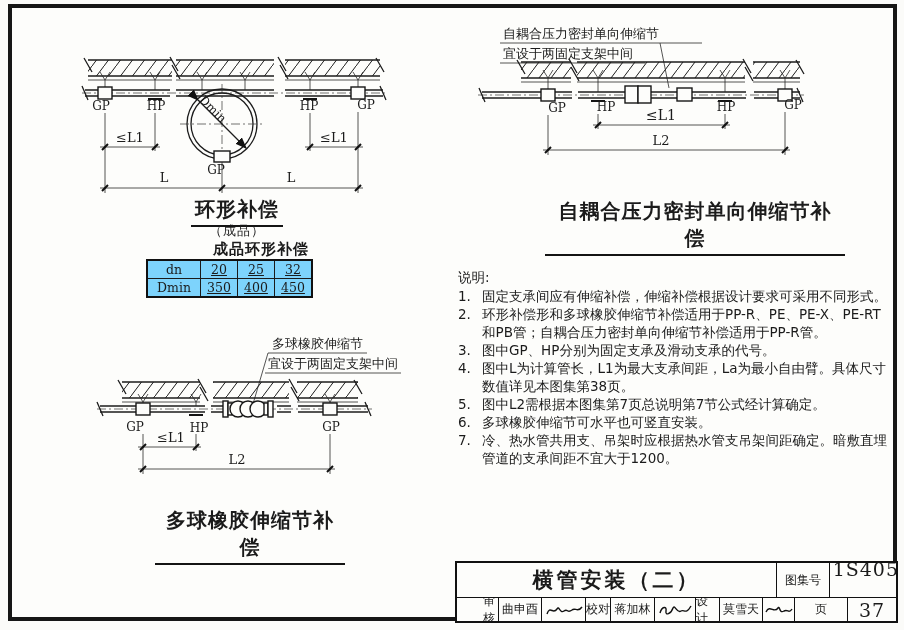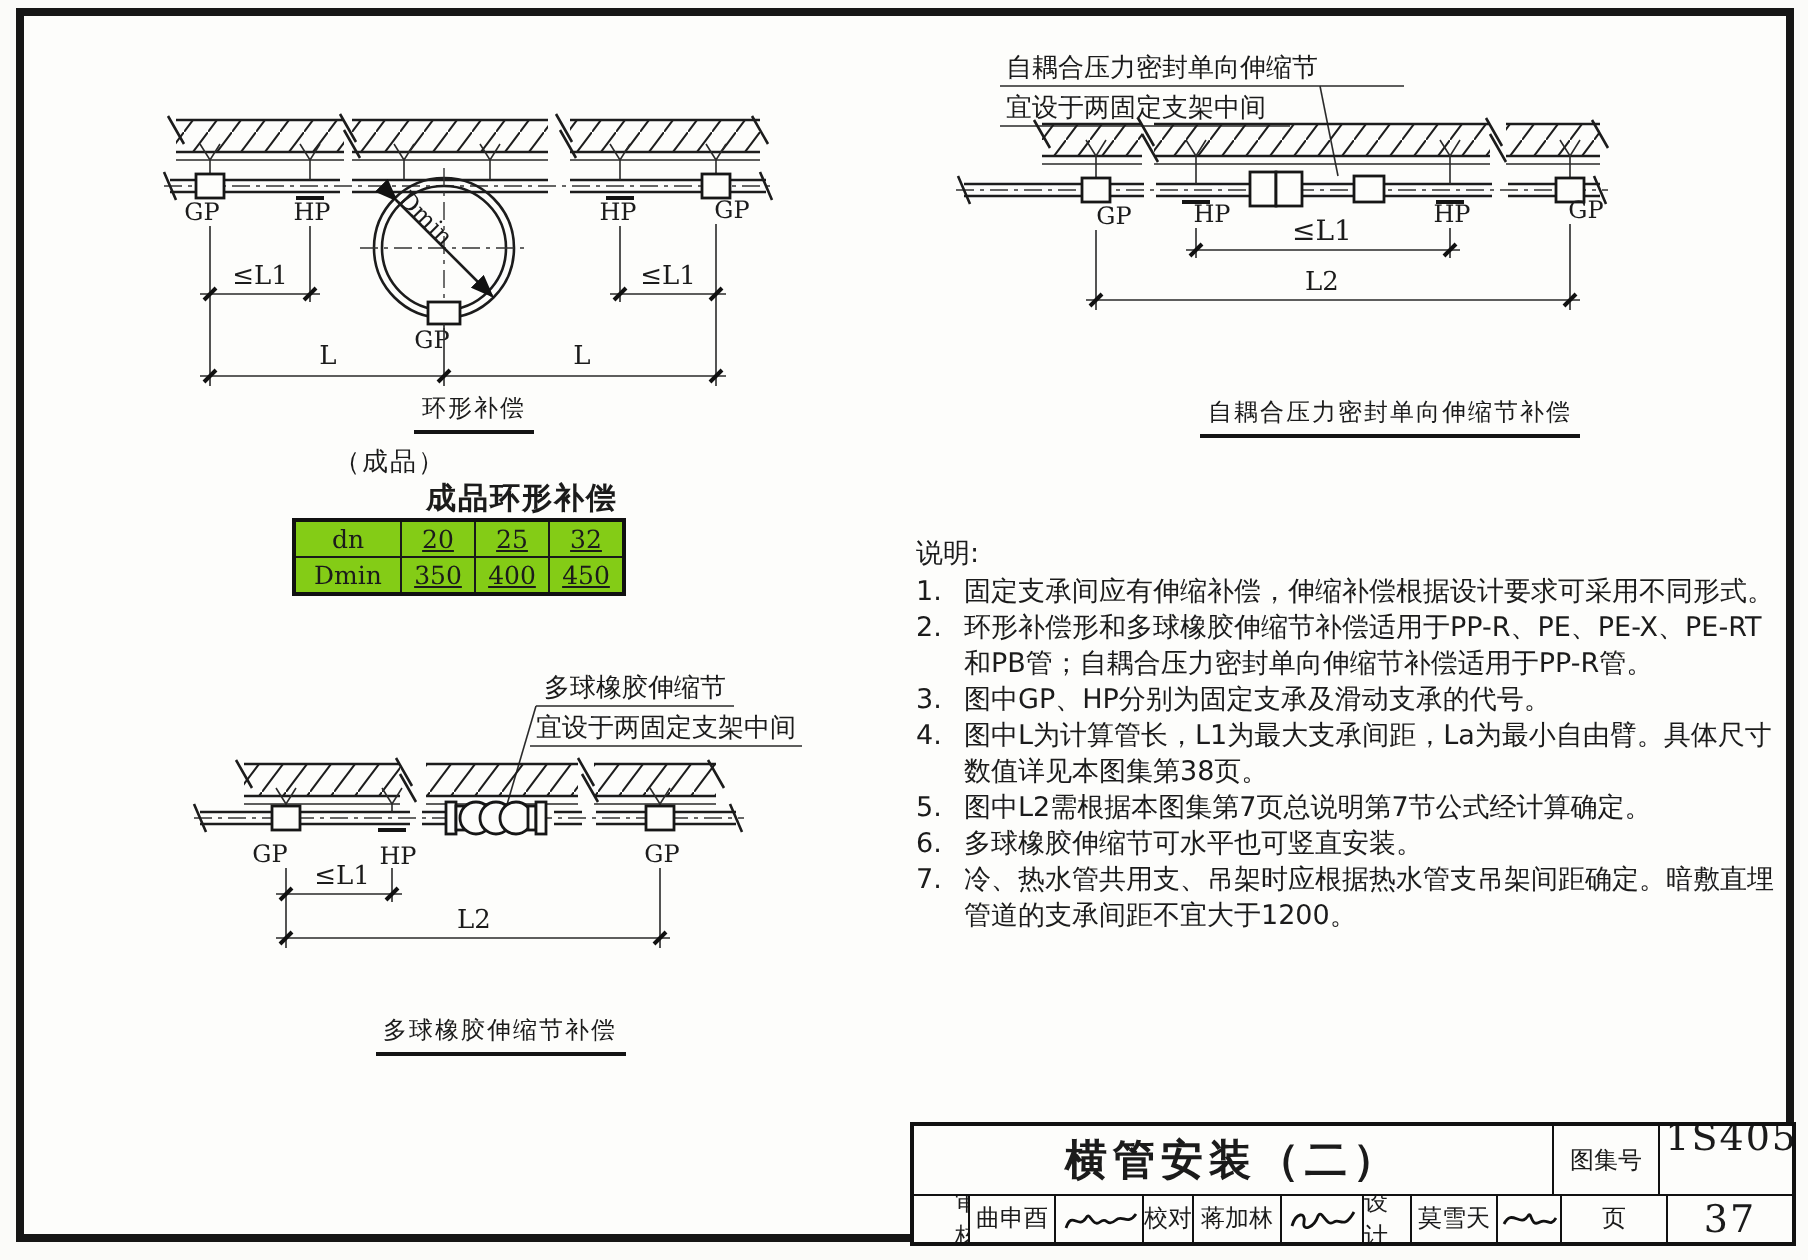--- a/index.html
+++ b/index.html
@@ -13,25 +13,25 @@
   .ln{stroke:#1c1c1c;stroke-width:1.3;fill:none;}
   .thin{stroke:#2a2a2a;stroke-width:0.8;fill:none;}
   .thk{stroke:#141414;stroke-width:2;fill:none;}
   .cl{stroke:#333;stroke-width:0.7;fill:none;stroke-dasharray:9 3 2 3;}
   .tick{stroke:#111;stroke-width:2;fill:none;}
   .box{fill:#fdfdfb;stroke:#161616;stroke-width:1.4;}
   text{fill:#1b1b1b;}
   .dimt{font:12px "DejaVu Serif",serif;}
   .dimb{font:13px "DejaVu Serif",serif;}
   .cjk{font:13px "DejaVu Sans",sans-serif;}
-  .dtitle{position:absolute;text-align:center;font-weight:normal;font-size:12px;letter-spacing:1px;}
+  .dtitle{position:absolute;text-align:center;font-weight:bold;font-size:20px;letter-spacing:1px;}
   .dtitle span{display:inline-block;border-bottom:2.5px solid #141414;padding:0 4px 2px 4px;}
-  .subtitle{position:absolute;text-align:left;font-size:13px;letter-spacing:1px;}
+  .subtitle{position:absolute;text-align:center;font-size:13px;letter-spacing:1px;}
   .tbl-title{position:absolute;text-align:right;font-weight:bold;font-size:15px;letter-spacing:1px;}
-  table.spec{position:absolute;left:146px;top:259px;border-collapse:collapse;background:#84cc16;}
+  table.spec{position:absolute;left:146px;top:259px;border-collapse:collapse;background:#7dd3fc;}
   table.spec td{border:1.4px solid #1a1a1a;text-align:center;
     font:12.5px "DejaVu Serif",serif;height:17px;padding:0;}
   table.spec{border:2px solid #111;}
   table.spec td.c0{width:52px;} table.spec td.cn{width:36px;text-decoration:underline;}
   .notes{position:absolute;left:458px;top:268px;width:434px;font-size:13.5px;line-height:18px;}
   .notes .hd{margin-bottom:1px;}
   .note-row{display:flex;}
   .note-row .n{width:24px;flex:none;}
   .note-row .t{flex:1;}
   .tblock{position:absolute;left:455px;top:561px;width:443px;box-sizing:border-box;
@@ -291,21 +291,21 @@
   </div>
 </div>
 
 <div class="tblock">
   <div class="r1">
     <div class="cell main-title" style="width:320px;text-align:center;">横管安装（二）</div>
     <div class="cell" style="width:53px;">图集号</div>
     <div class="cell serifv" style="flex:1;">11S405-2</div>
   </div>
   <div class="r2">
-    <div class="cell" style="width:28px;padding-left:26px;">审核</div>
+    <div class="cell" style="width:42px;padding-left:26px;">审核</div>
     <div class="cell" style="width:43px;">曲申酉</div>
     <div class="cell sig" style="width:44px;">
       <svg width="40" height="16" viewBox="0 0 40 16">
           <path d="M3,12 C6,3 9,13 13,7 C15,3 16,12 20,9 C24,6 23,12 28,8 C31,5 34,11 38,5" fill="none" stroke="#111" stroke-width="1.4"></path>
         </svg>
     </div>
     <div class="cell" style="width:25px;">校对</div>
     <div class="cell" style="width:44px;">蒋加林</div>
     <div class="cell sig" style="width:41px;">
       <svg width="36" height="16" viewBox="0 0 36 16">

